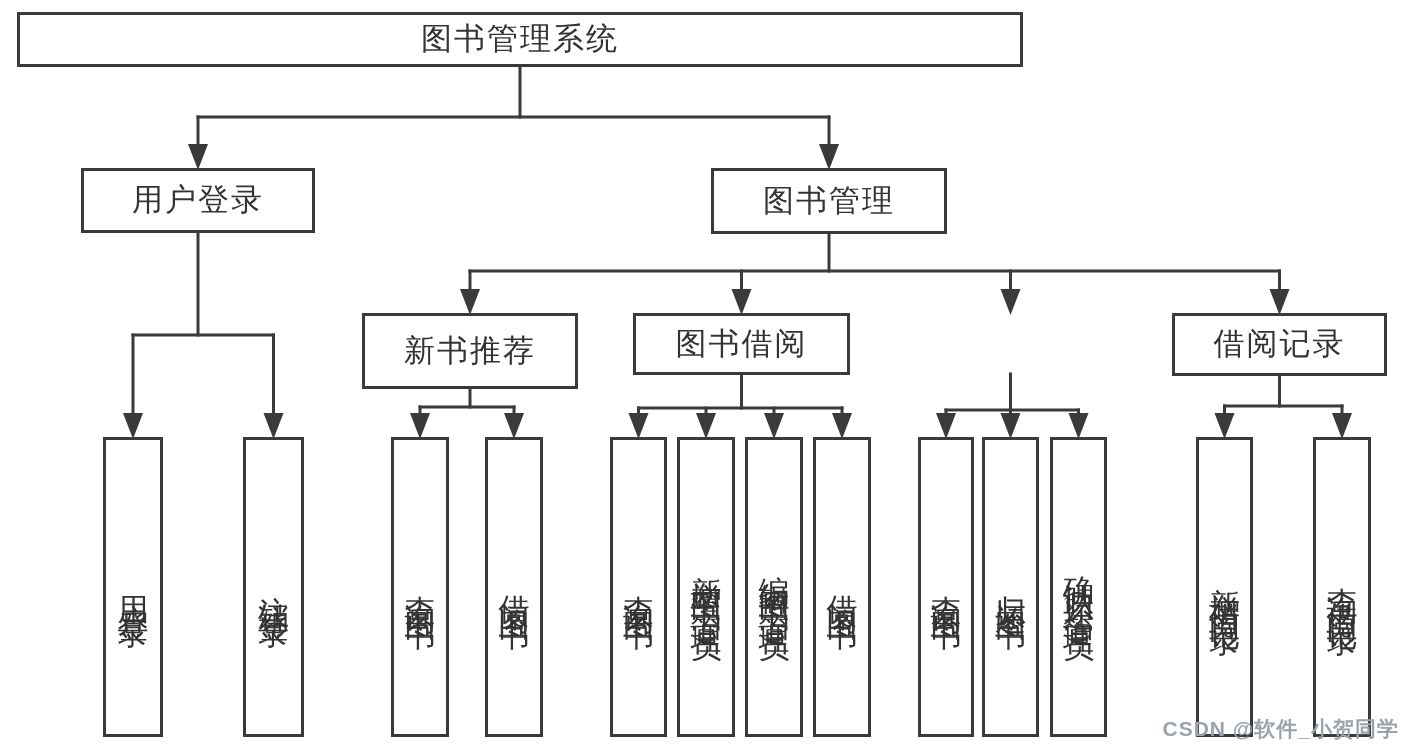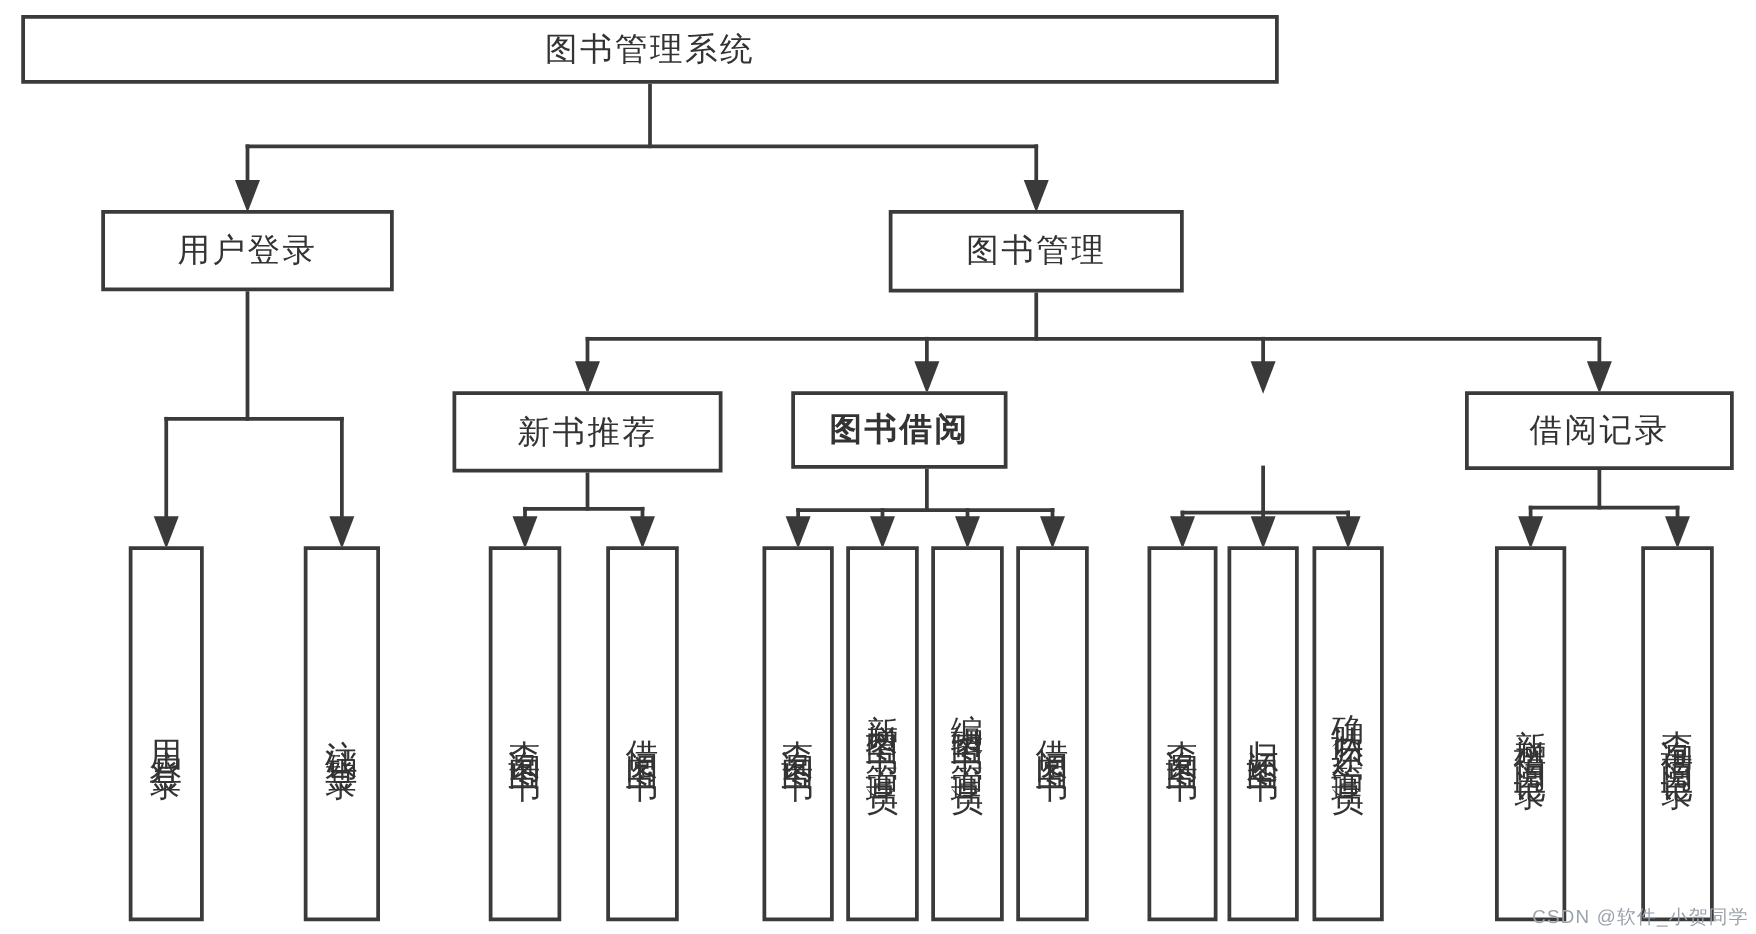--- a/index.html
+++ b/index.html
@@ -21,40 +21,41 @@
   .node{
     position:absolute;
     box-sizing:border-box;
     border:3px solid var(--line-color);
     background:var(--bg-color);
     display:flex;align-items:center;justify-content:center;
     z-index:2;
   }
   .node .lbl{
     color:var(--text-color);
-    font-size:26px;
+    font-size:31px;
     line-height:1.3;
     white-space:nowrap;
     letter-spacing:2px;
   }
   .node.vertical .lbl{
     writing-mode:vertical-rl;
     text-orientation:mixed;
     letter-spacing:8px;
     line-height:1;
     white-space:normal;
   }
   #watermark{
     position:absolute;
     right:6px;bottom:4px;
     z-index:3;
     color:var(--wm-color);
-    font-size:15px;
+    font-size:21px;
     letter-spacing:1px;
     font-family:"Liberation Sans","DejaVu Sans",sans-serif;
+    font-weight:bold;
   }
 </style>
 </head>
 <body>
 
 <div id="stage">
   <svg id="edges" width="1405" height="747" viewBox="0 0 1405 747">
       <g>
         <line x1="520" y1="66" x2="520" y2="117" stroke="#3a3a3a" stroke-width="3" stroke-linecap="square"></line>
         <line x1="198" y1="117" x2="829" y2="117" stroke="#3a3a3a" stroke-width="3" stroke-linecap="square"></line>
@@ -131,30 +132,30 @@
     </div>
     <div class="node vertical" style="left: 103px; top: 437px; width: 60px; height: 300px;">
       <span class="lbl">用户登录</span>
     </div>
     <div class="node vertical" style="left: 243px; top: 437px; width: 61px; height: 300px;">
       <span class="lbl">注销登录</span>
     </div>
     <div class="node" style="left: 711px; top: 168px; width: 236px; height: 66px; font-family: Liberation Serif, serif;">
       <span class="lbl">图书管理</span>
     </div>
-    <div class="node" style="left: 362px; top: 313px; width: 216px; height: 65px;">
+    <div class="node" style="left: 362px; top: 313px; width: 216px; height: 76px;">
       <span class="lbl">新书推荐</span>
     </div>
     <div class="node vertical" style="left: 391px; top: 437px; width: 58px; height: 300px;">
       <span class="lbl">查询图书</span>
     </div>
     <div class="node vertical" style="left: 485px; top: 437px; width: 58px; height: 300px;">
       <span class="lbl">借阅图书</span>
     </div>
-    <div class="node" style="left: 633px; top: 313px; width: 173px; height: 62px; font-weight: bold;">
+    <div class="node" style="left: 633px; top: 313px; width: 217px; height: 62px;">
       <span class="lbl">图书借阅</span>
     </div>
     <div class="node vertical" style="left: 610px; top: 437px; width: 57px; height: 300px;">
       <span class="lbl">查询图书</span>
     </div>
     <div class="node vertical" style="left: 677px; top: 437px; width: 58px; height: 300px;">
       <span class="lbl">新增图书（管理员）</span>
     </div>
     <div class="node vertical" style="left: 745px; top: 437px; width: 58px; height: 300px;">
       <span class="lbl">编辑图书（管理员）</span>

